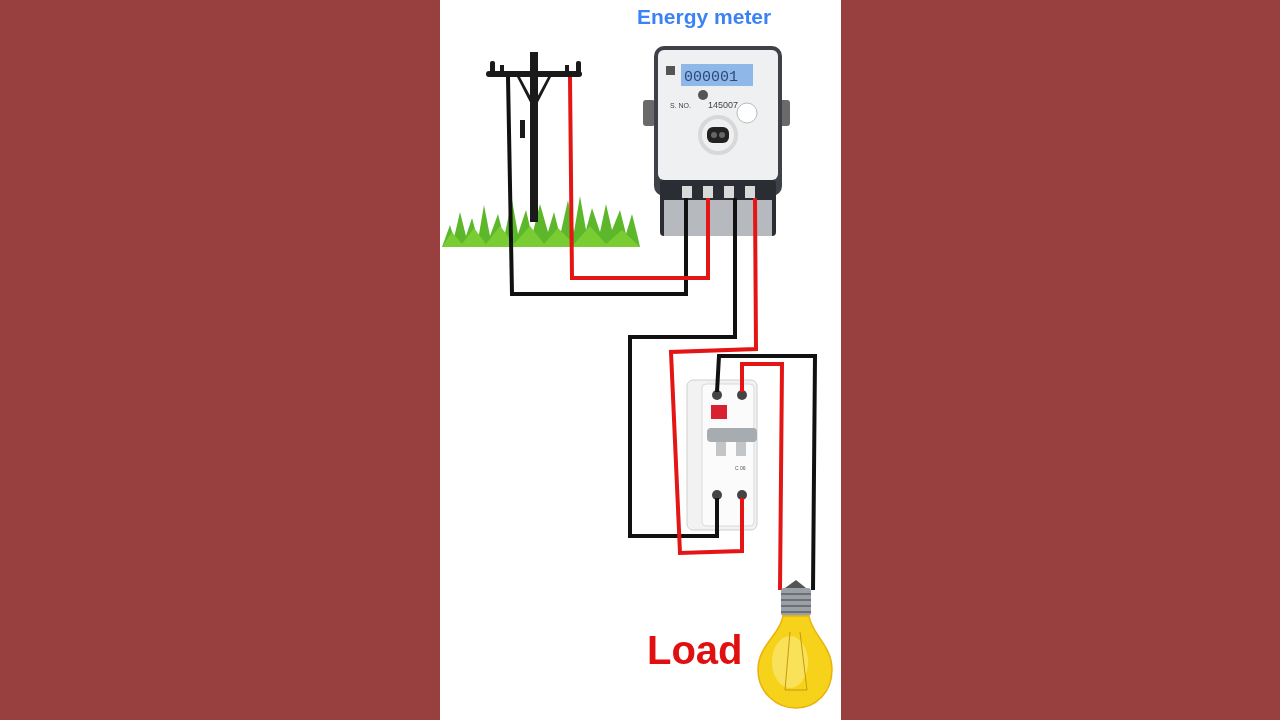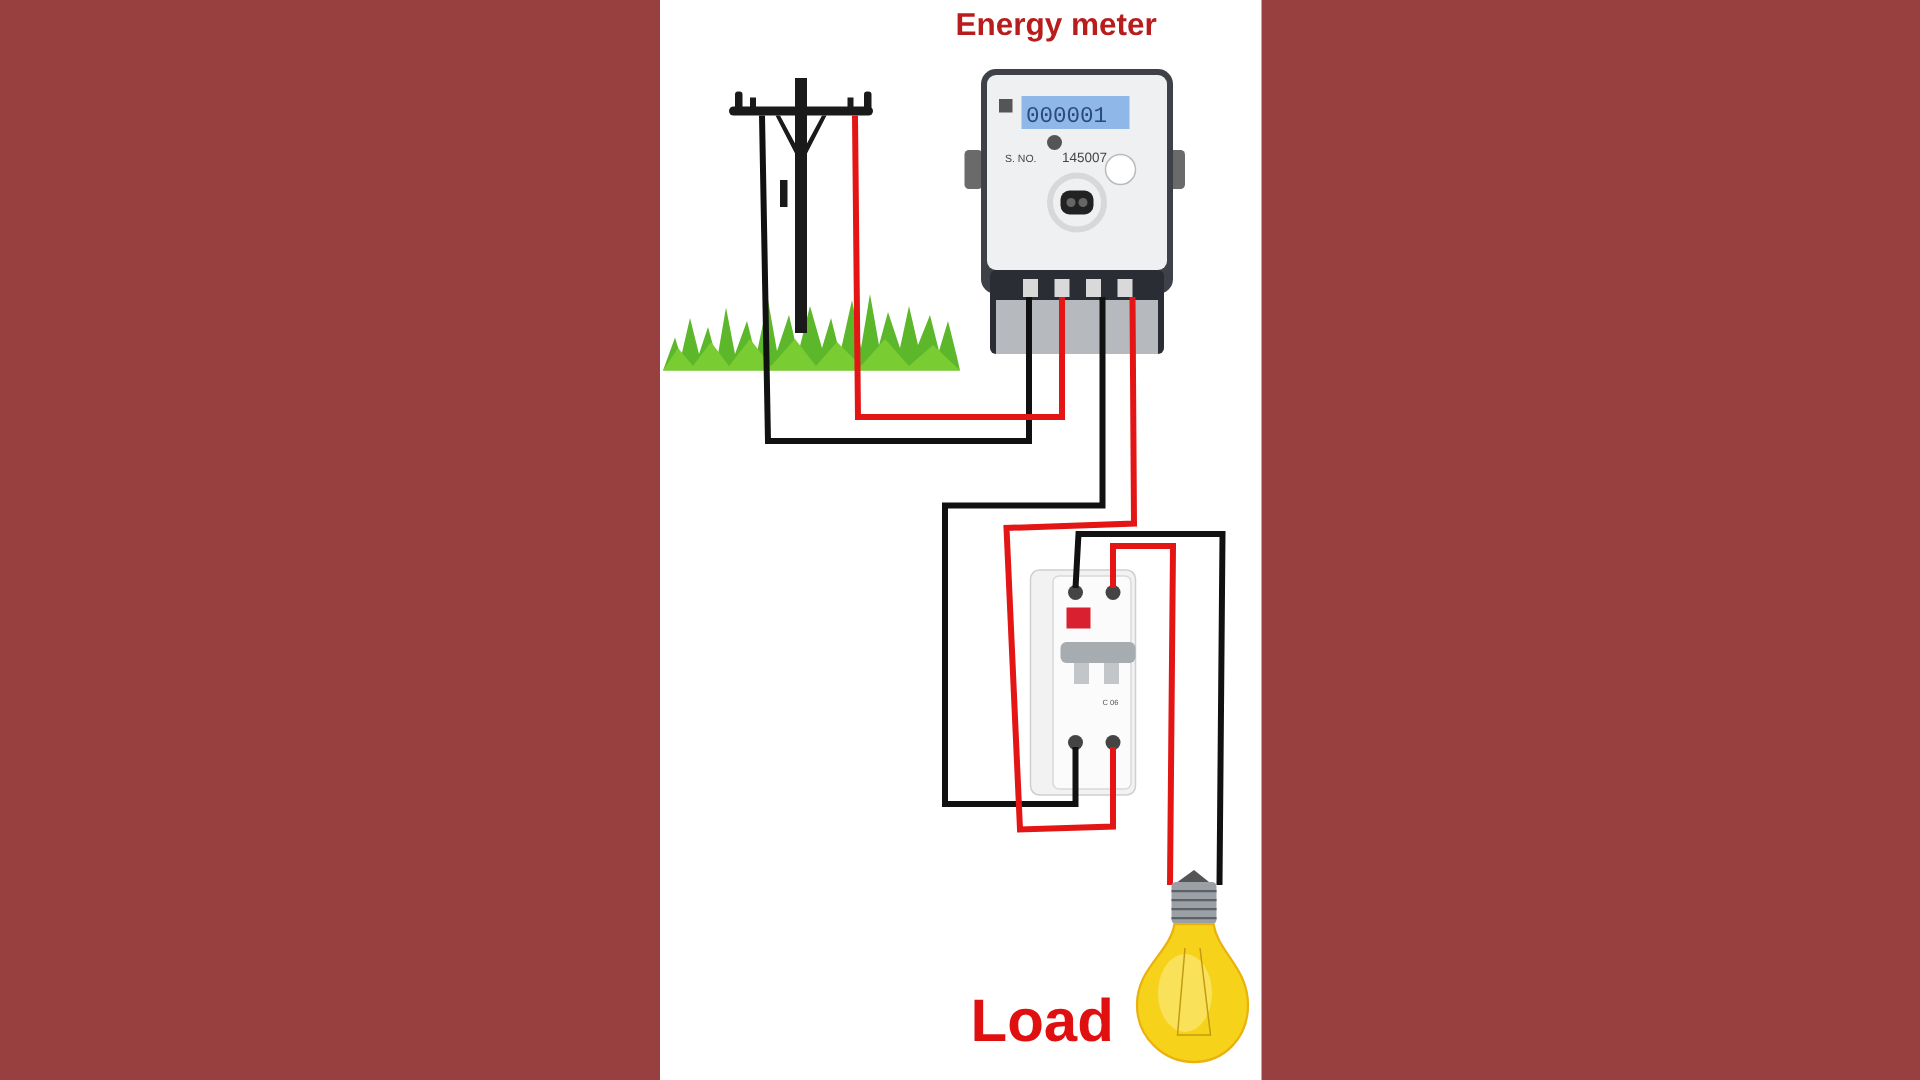--- a/index.html
+++ b/index.html
@@ -1,22 +1,22 @@
 <!DOCTYPE html>
 <html><head>
 <meta charset="utf-8">
 <style>
   html,body{margin:0;padding:0;}
   body{width:1280px;height:720px;overflow:hidden;background:#963f3e;position:relative;font-family:"Liberation Sans",sans-serif;}
   .side{position:absolute;top:0;height:720px;background:#983f3f;}
   .side.left{left:0;width:440px;}
   .side.right{left:841px;width:439px;}
   .canvas{position:absolute;left:440px;top:0;width:401px;height:720px;background:#ffffff;overflow:hidden;}
-  .title{position:absolute;left:197px;top:5px;font-weight:bold;font-size:21px;color:#b91c1c;white-space:nowrap;}
-  .load{position:absolute;left:207px;top:628px;font-weight:bold;font-size:40px;color:#e01010;white-space:nowrap;margin-top:31px;}
+  .title{position:absolute;left:197px;top:5px;font-weight:bold;font-size:21px;color:#3b82f6;white-space:nowrap;}
+  .load{position:absolute;left:207px;top:628px;font-weight:bold;font-size:40px;color:#e01010;white-space:nowrap;}
   svg{position:absolute;left:0;top:0;}
 </style>
 </head>
 <body>
 
 <div class="side left"></div>
 <div class="side right"></div>
 
 <div class="canvas">
   <svg width="401" height="720" viewBox="0 0 401 720">

